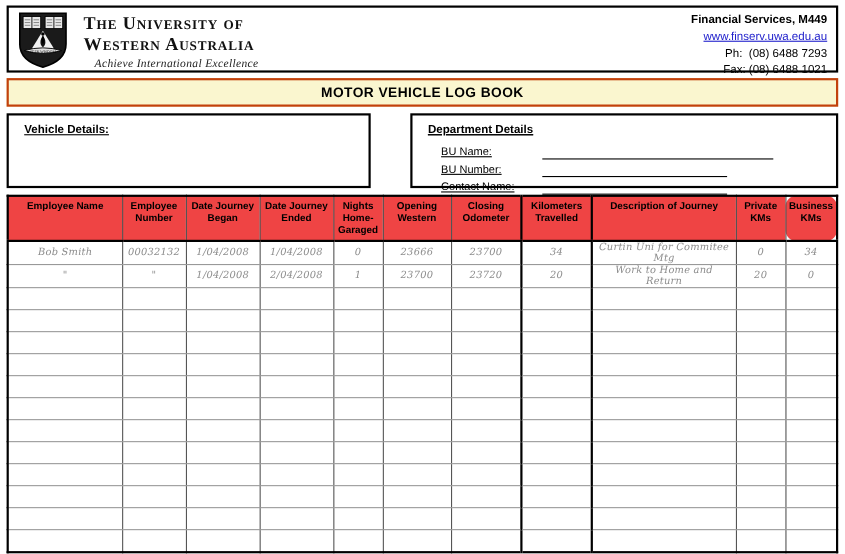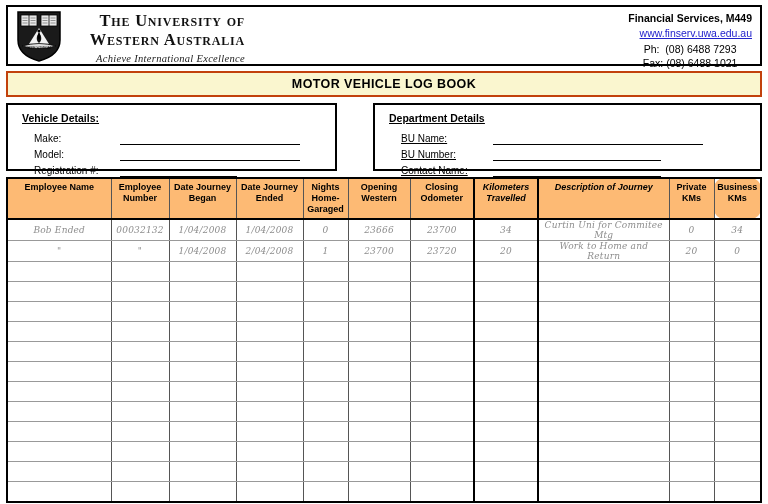--- a/index.html
+++ b/index.html
@@ -42,37 +42,36 @@
     width: 46px;
     height: 52px;
   }
   .uni-name {
     flex: 0 0 auto;
     padding-left: 6px;
     padding-top: 4px;
     display: flex;
     flex-direction: column;
     justify-content: center;
-    align-items: flex-end;
   }
   .uni-line {
     font-family: "Liberation Serif", serif;
     font-size: 16.5px;
     letter-spacing: 0.8px;
     line-height: 19px;
     font-variant: small-caps;
     font-weight: 600;
     color: #111;
   }
   .uni-tag {
     font-family: "Liberation Serif", serif;
     font-style: italic;
     font-size: 10.5px;
     margin-top: 4px;
-    margin-left: 20px;
+    margin-left: 10px;
     letter-spacing: 0.3px;
     color: #222;
   }
   .fin-block {
     position: absolute;
     right: 8px;
     top: 5px;
     text-align: right;
     line-height: 13.5px;
   }
@@ -85,21 +84,20 @@
     font-size: 10.5px;
     color: #2222cc;
     text-decoration: underline;
     display: block;
     margin-top: 1px;
   }
   .fin-phone {
     font-size: 10.5px;
     margin-top: 3px;
     white-space: pre;
-    text-align: center;
   }
 
   
   .title-bar {
     margin-top: 5px;
     border: 2px solid #c2410c;
     background: #faf6cf;
     height: 26px;
     display: flex;
     align-items: center;
@@ -154,21 +152,21 @@
 
   
   .log-table {
     margin-top: 6px;
     border-collapse: collapse;
     width: 100%;
     table-layout: fixed;
     border: 2px solid #000;
   }
   .log-table th {
-    background: #fdba74;
+    background: #ef4444;
     border-left: 1px solid #555;
     border-right: 1px solid #555;
     border-bottom: 2px solid #000;
     font-size: 9px;
     font-weight: bold;
     line-height: 11px;
     padding: 3px 1px;
     vertical-align: top;
     height: 36px;
     box-sizing: border-box;
@@ -184,21 +182,21 @@
     vertical-align: middle;
   }
   .sample td {
     font-family: "DejaVu Serif", serif;
     font-style: italic;
     font-size: 9px;
     color: #8d8d8d;
     letter-spacing: 0.2px;
   }
   
-  .col-km { border-left: 2px solid #000 !important; font-style: italic; }
+  .col-km { border-left: 2px solid #000 !important; }
   .log-table th.col-km { border-left: 2px solid #000 !important; }
 
   .c-name  { width: 104px; }
   .c-num   { width: 58px; }
   .c-began { width: 67px; }
   .c-ended { width: 67px; }
   .c-nights{ width: 45px; }
   .c-open  { width: 62px; }
   .c-close { width: 64px; }
   .c-kms   { width: 64px; }
@@ -256,34 +254,20 @@
   </div>
 
   <div class="title-bar">
     <span>MOTOR VEHICLE LOG BOOK</span>
   </div>
 
   <div class="details-row">
 
     <div class="panel vehicle">
       <div class="panel-title">Vehicle Details:</div>
-      <div id="vehicle-fields">
-          <div class="field-row">
-            <div class="field-label">Make:</div>
-            <div class="field-rule" style="width: 180px;"></div>
-          </div>
-          <div class="field-row">
-            <div class="field-label">Model:</div>
-            <div class="field-rule" style="width: 180px;"></div>
-          </div>
-          <div class="field-row">
-            <div class="field-label">Registration #:</div>
-            <div class="field-rule" style="width: 117px;"></div>
-          </div>
-        </div>
     </div>
 
     <div class="panel dept">
       <div class="panel-title">Department Details</div>
       <div id="dept-fields">
           <div class="field-row">
             <div class="field-label">BU Name:</div>
             <div class="field-rule" style="width: 210px;"></div>
           </div>
           <div class="field-row">
@@ -309,21 +293,21 @@
         <th class="c-open">Opening Western</th>
         <th class="c-close">Closing Odometer</th>
         <th class="c-kms col-km">Kilometers Travelled</th>
         <th class="c-desc col-km">Description of Journey</th>
         <th class="c-priv">Private KMs</th>
         <th class="c-bus">Business KMs</th>
       </tr>
     </thead>
     <tbody id="log-body">
         <tr class="sample">
-          <td class="c-name">Bob Ended</td>
+          <td class="c-name">Bob Smith</td>
           <td class="c-num">00032132</td>
           <td class="c-began">1/04/2008</td>
           <td class="c-ended">1/04/2008</td>
           <td class="c-nights">0</td>
           <td class="c-open">23666</td>
           <td class="c-close">23700</td>
           <td class="c-kms col-km">34</td>
           <td class="c-desc col-km">Curtin Uni for Commitee Mtg</td>
           <td class="c-priv">0</td>
           <td class="c-bus">34</td>

